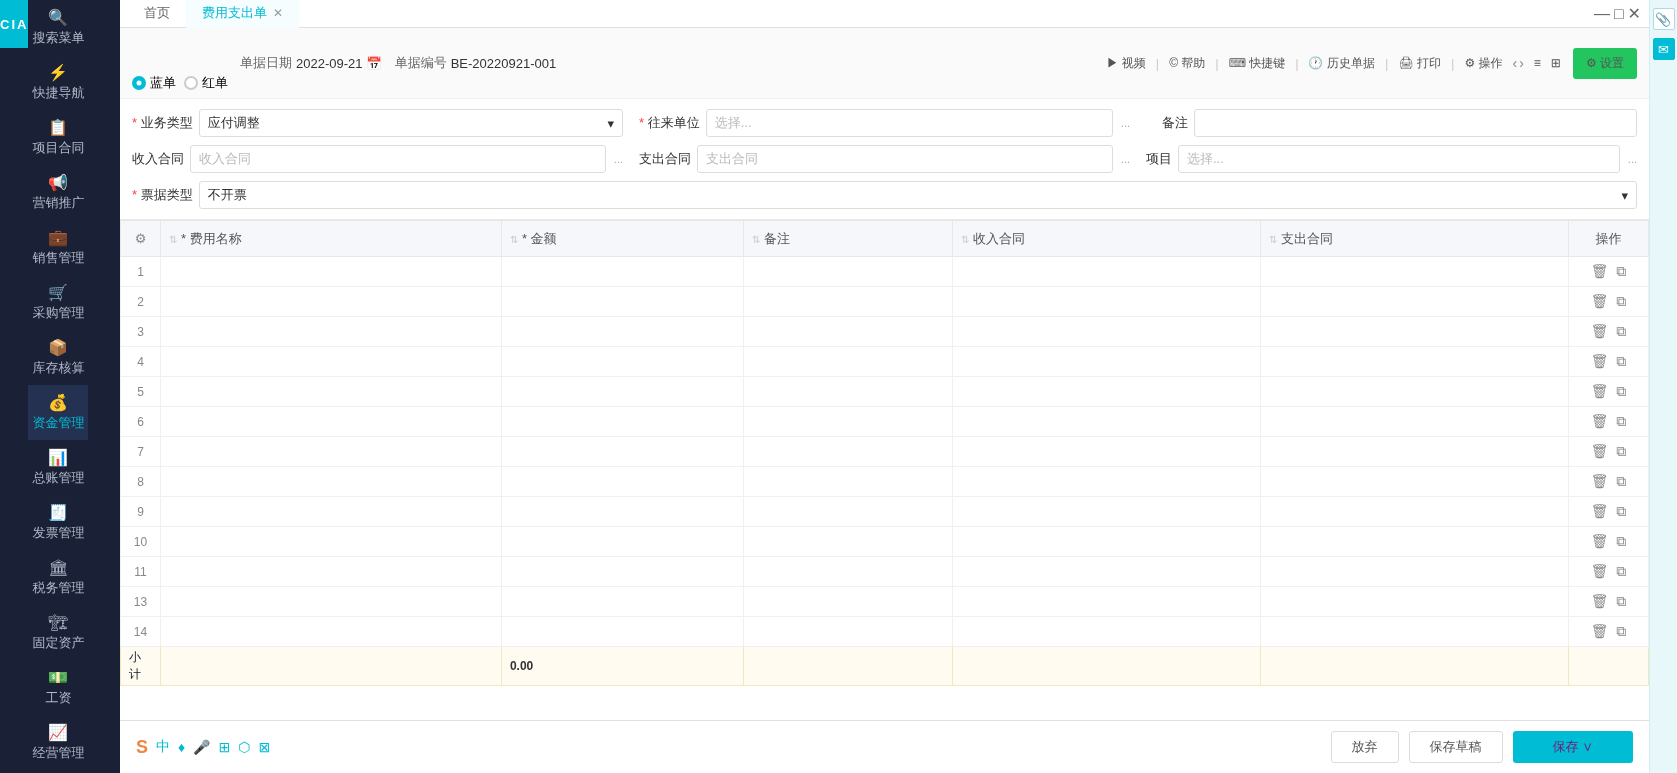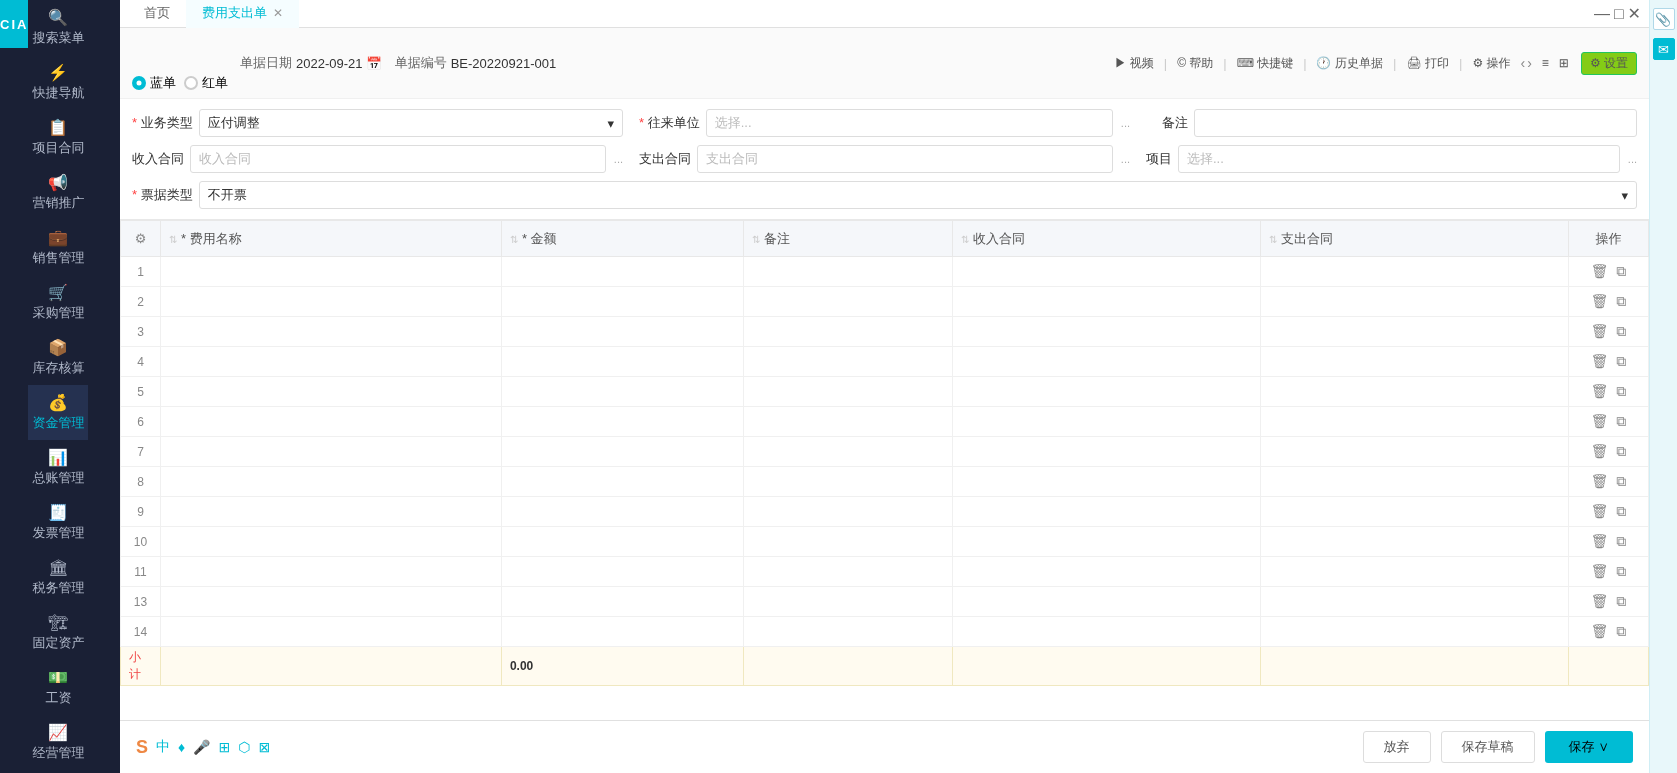--- a/index.html
+++ b/index.html
@@ -119,27 +119,27 @@
       margin-left: auto;
       display: flex;
       align-items: center;
       gap: 10px;
     }
     .toolbar-btn {
       display: flex; align-items: center; gap: 3px;
       color: #555; cursor: pointer; font-size: 12px;
     }
     .settings-btn {
-      border: 1px solid #22c55e;
+      border: 5px solid #22c55e;
       border-radius: 3px;
       padding: 2px 8px;
       color: #555;
       cursor: pointer;
       font-size: 12px;
-      background: #84cc16;
+      background: #22c55e;
     }
     .nav-arrows { display: flex; gap: 2px; }
     .nav-arrow { cursor: pointer; color: #888; font-size: 14px; }
 
     
     .form-fields {
       padding: 10px 12px;
       display: flex;
       flex-direction: column;
       gap: 8px;
@@ -239,21 +239,21 @@
     table tbody td.ops {
       text-align: center;
       white-space: nowrap;
     }
     .subtotal-row {
       background: #fffbf0 !important;
       height: 30px;
     }
     .subtotal-row td {
       border: 1px solid #f0e8c0 !important;
-      color: #ef4444;
+      color: #0f172a;
       font-size: 12px;
     }
     .op-icon { cursor: pointer; color: #888; margin: 0 2px; font-size: 14px; }
 
     
     .bottom-bar {
       background: #fff;
       border-top: 1px solid #e0e0e0;
       padding: 10px 16px;
       display: flex;
@@ -274,24 +274,24 @@
       border: 1px solid #ddd;
       border-radius: 3px;
       padding: 6px 20px;
       cursor: pointer;
       background: #fff;
       color: #555;
     }
     .btn-save {
       border: none;
       border-radius: 3px;
-      padding: 6px 24px;
+      padding: 6px 40px;
       cursor: pointer;
       background: #00bcd4;
-      color: #000000;
+      color: #701a75;
       display: flex;
       align-items: center;
       gap: 4px;
     }
 
     
     .right-panel {
       width: 28px;
       background: #e8f7fa;
       display: flex;

